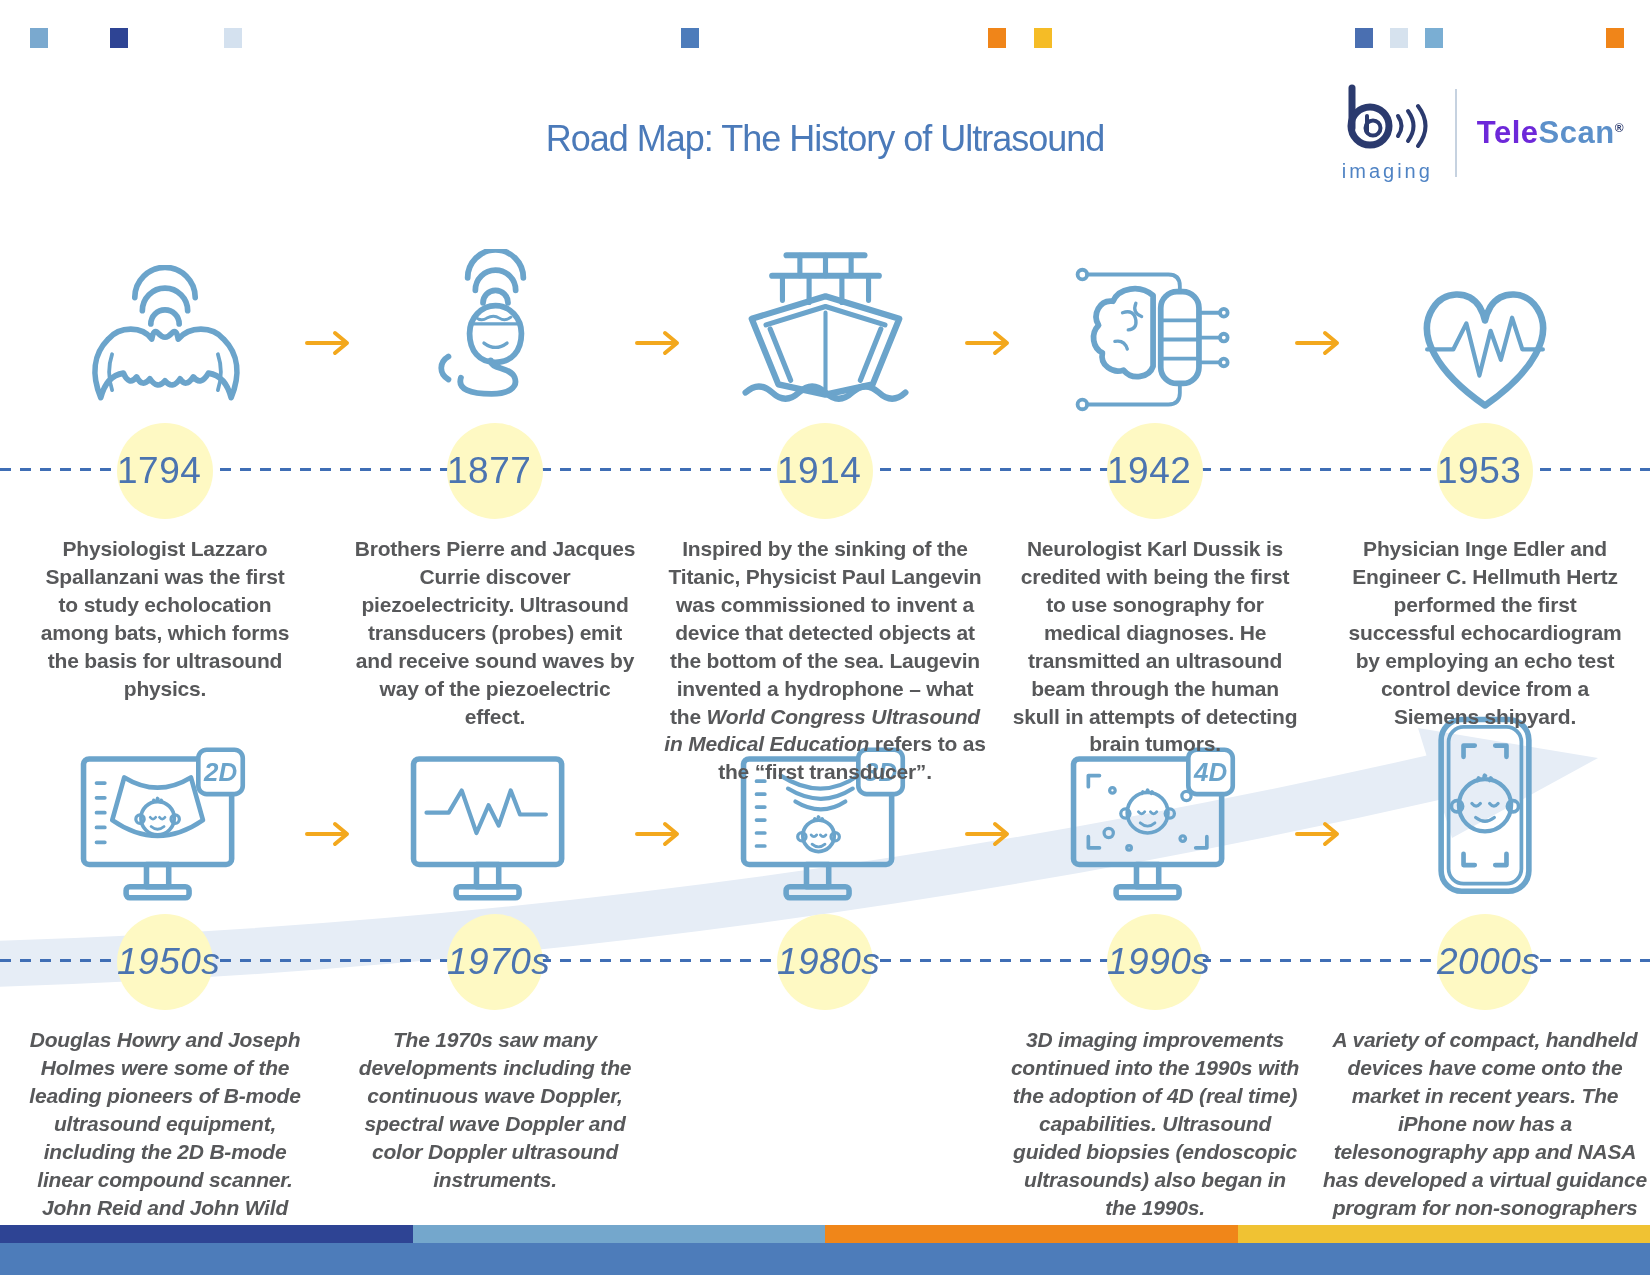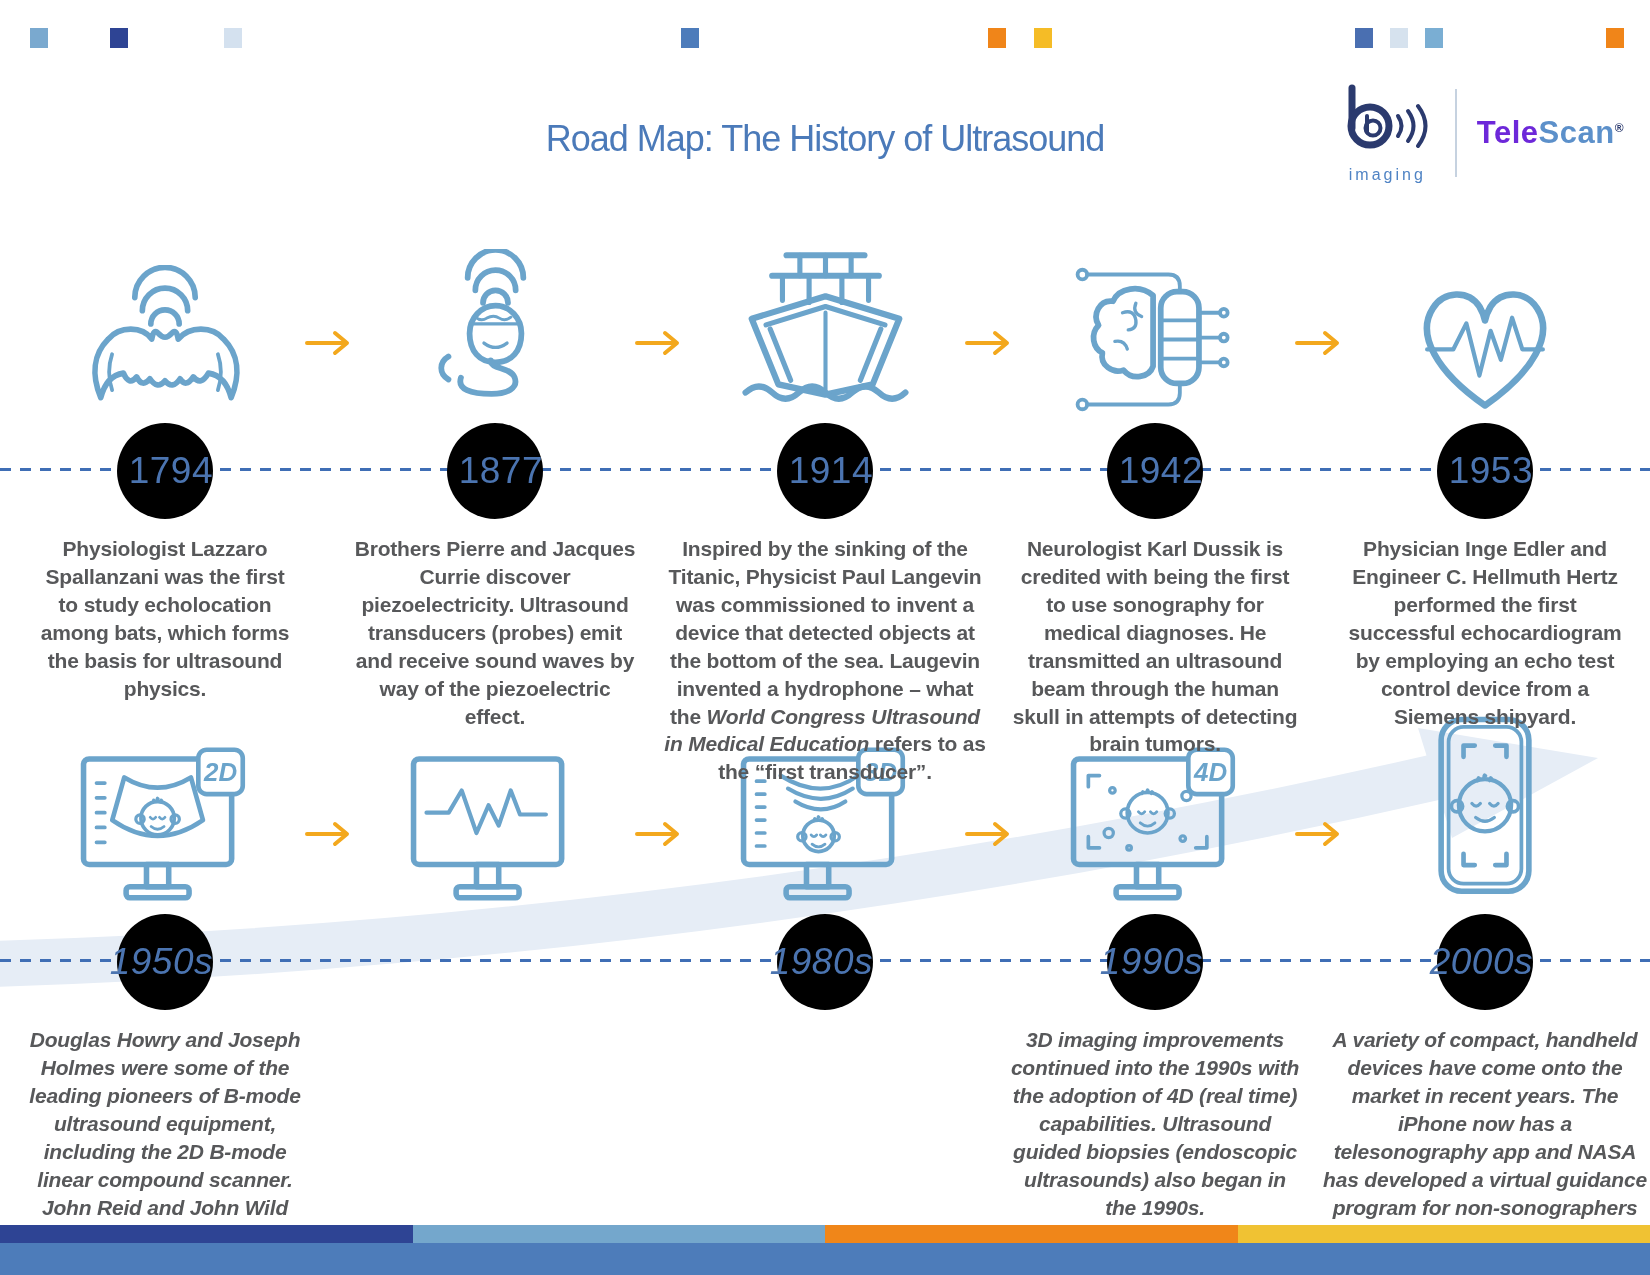--- a/index.html
+++ b/index.html
@@ -7,36 +7,36 @@
         font-family:"Liberation Sans",sans-serif;}
 
   
   .sq{position:absolute;top:28px;width:18px;height:20px;}
 
   
   .title{position:absolute;top:118px;left:0;width:1650px;text-align:center;
          font-size:36px;font-weight:normal;letter-spacing:-1px;color:#4b7ab9;}
   .logo{position:absolute;top:82px;right:26px;display:flex;align-items:center;gap:20px;}
   .logo-mark{display:flex;flex-direction:column;align-items:center;}
-  .logo-imaging{font-size:16px;color:#4f83c4;letter-spacing:3px;margin-top:12px;}
+  .logo-imaging{font-size:20px;color:#4f83c4;letter-spacing:3px;margin-top:6px;}
   .logo-divider{width:2px;height:88px;background:#c6d2e0;}
   .logo-brand{font-size:31px;font-weight:bold;letter-spacing:0.5px;}
   .logo-brand .tele{color:#6d28d9;}
   .logo-brand .scan{color:#5c90ca;}
   .logo-brand sup{font-size:12px;color:#2b3a6e;}
 
   
   .row{position:absolute;left:0;width:1650px;}
   .row1{top:235px;z-index:2;}
   .row2{top:726px;z-index:1;font-style:italic;}
   .items{display:flex;position:relative;}
   .tl-item{width:330px;display:flex;flex-direction:column;align-items:center;position:relative;z-index:2;}
   .icon-box{height:182px;display:flex;align-items:flex-end;justify-content:center;}
-  .year-circle{width:96px;height:96px;border-radius:50%;background:#000000;margin-top:6px;
-               display:flex;align-items:center;justify-content:flex-end;}
+  .year-circle{width:96px;height:96px;border-radius:50%;background:#fef9c3;margin-top:6px;
+               display:flex;align-items:center;justify-content:flex-start;}
   .year{font-size:37px;color:#4b74b0;letter-spacing:0.5px;}
   .desc{margin:16px 0 0 0;font-size:21px;font-weight:bold;color:#57585a;line-height:1.33;
         text-align:center;max-width:292px;letter-spacing:-0.2px;}
   .desc.narrow{max-width:252px;}
   .desc.wide{max-width:324px;}
   .desc em{font-style:italic;}
   .dash-line{position:absolute;top:233px;left:0;right:0;height:3px;z-index:1;
              background:repeating-linear-gradient(90deg,#3f6eb5 0 11px,transparent 11px 20px);}
   .arrow{position:absolute;top:95px;z-index:3;}
   .a1{left:304px;} .a2{left:634px;} .a3{left:964px;} .a4{left:1294px;}
@@ -256,20 +256,24 @@
 
       <div class="tl-item">
         <div class="icon-box">
           <svg class="ic" width="190" height="162" viewBox="0 0 200 175" stroke-width="6">
             <rect x="12" y="14" width="160" height="114" rx="6"></rect>
             <rect x="80" y="128" width="24" height="24"></rect>
             <rect x="58" y="152" width="68" height="12" rx="4"></rect>
             <path d="M 26 72 h 24 l 14 -24 l 16 46 l 13 -30 l 11 22 l 13 -38 l 10 26 h 28" stroke-width="4.5"></path>
           </svg>
         </div>
+        <div class="year-circle">
+            <span class="year">1970s</span>
+          </div>
+        <p class="desc">The 1970s saw many developments including the continuous wave Doppler, spectral wave Doppler and color Doppler ultrasound instruments.</p>
       </div>
 
       <div class="tl-item">
         <div class="icon-box">
           <svg class="ic" width="190" height="162" viewBox="0 0 200 175" stroke-width="6">
             <rect x="12" y="14" width="160" height="114" rx="6"></rect>
             <rect x="80" y="128" width="24" height="24"></rect>
             <rect x="58" y="152" width="68" height="12" rx="4"></rect>
             <path d="M 26 38 h 9 M 26 52 h 9 M 26 66 h 9 M 26 80 h 9 M 26 94 h 9 M 26 108 h 9" stroke-width="4"></path>
             <path d="M 52 32 q 44 28 84 0" stroke-width="4.5"></path>

